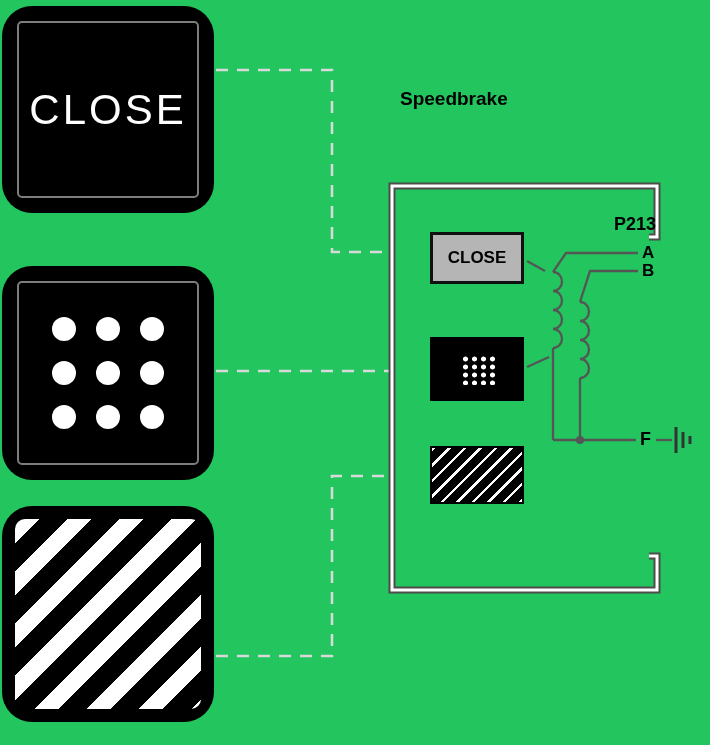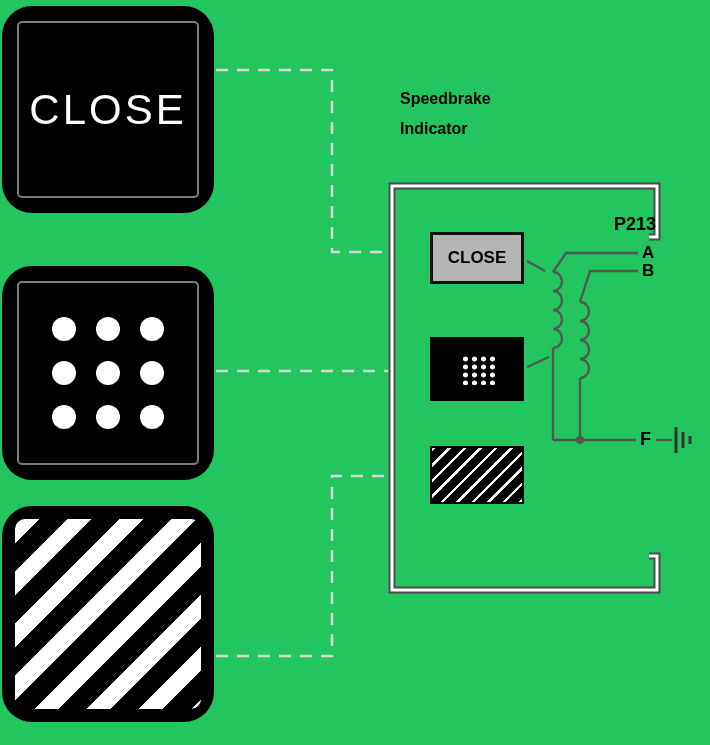--- a/index.html
+++ b/index.html
@@ -71,21 +71,21 @@
     border-radius: 10px;
     background: repeating-linear-gradient(135deg, #ffffff 0 17px, #000000 17px 37px);
   }
 
   
   .title {
     position: absolute;
     left: 400px;
     top: 84px;
     font-weight: bold;
-    font-size: 16px;
+    font-size: 19px;
     line-height: 30px;
     color: #000;
   }
 
   
   .sch-close-box {
     position: absolute;
     left: 430px;
     top: 232px;
     width: 94px;
@@ -196,21 +196,20 @@
       <span class="dot"></span>
     </div>
   </div>
 
   <div class="square sq-stripes">
     <div class="stripes-fill"></div>
   </div>
 
   <div class="title">
     <div>Speedbrake</div>
-    <div>Indicator</div>
   </div>
 
   <div class="sch-close-box">
     <span>CLOSE</span>
   </div>
   <div class="sch-dots-box">
     <div class="sch-dots-pattern"></div>
   </div>
   <div class="sch-hatch-box"></div>
 

